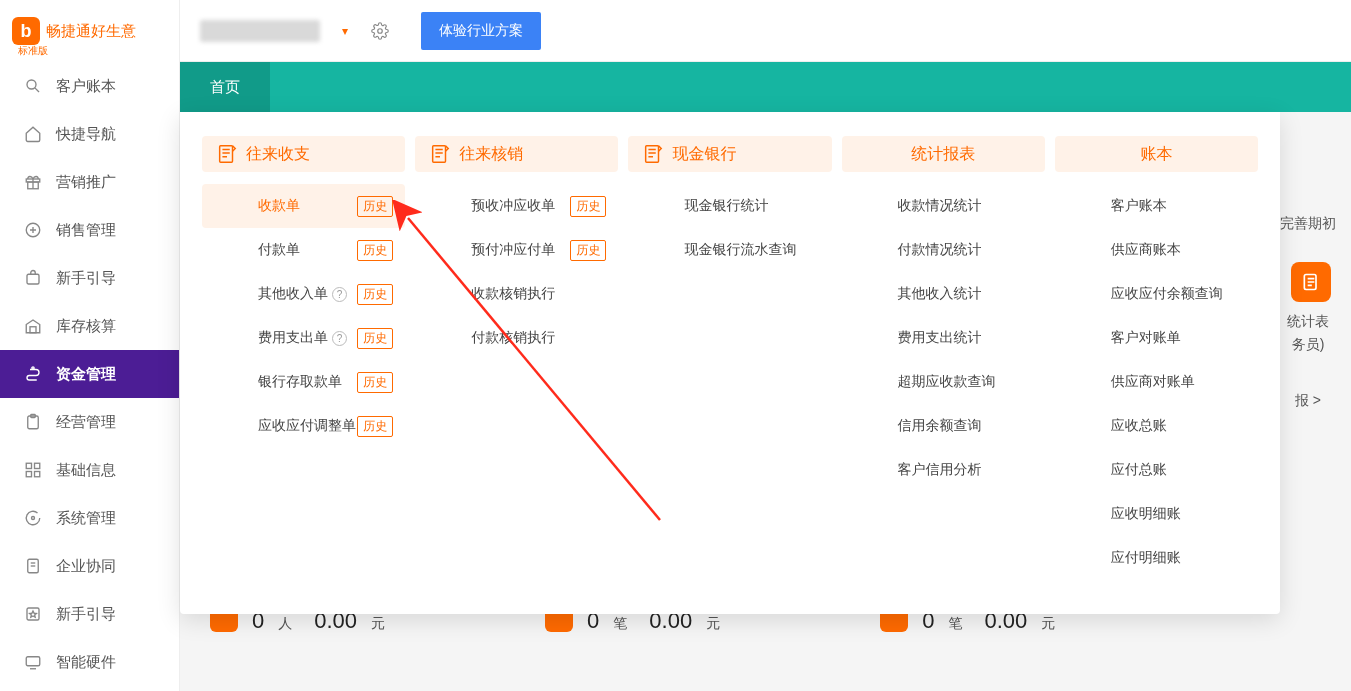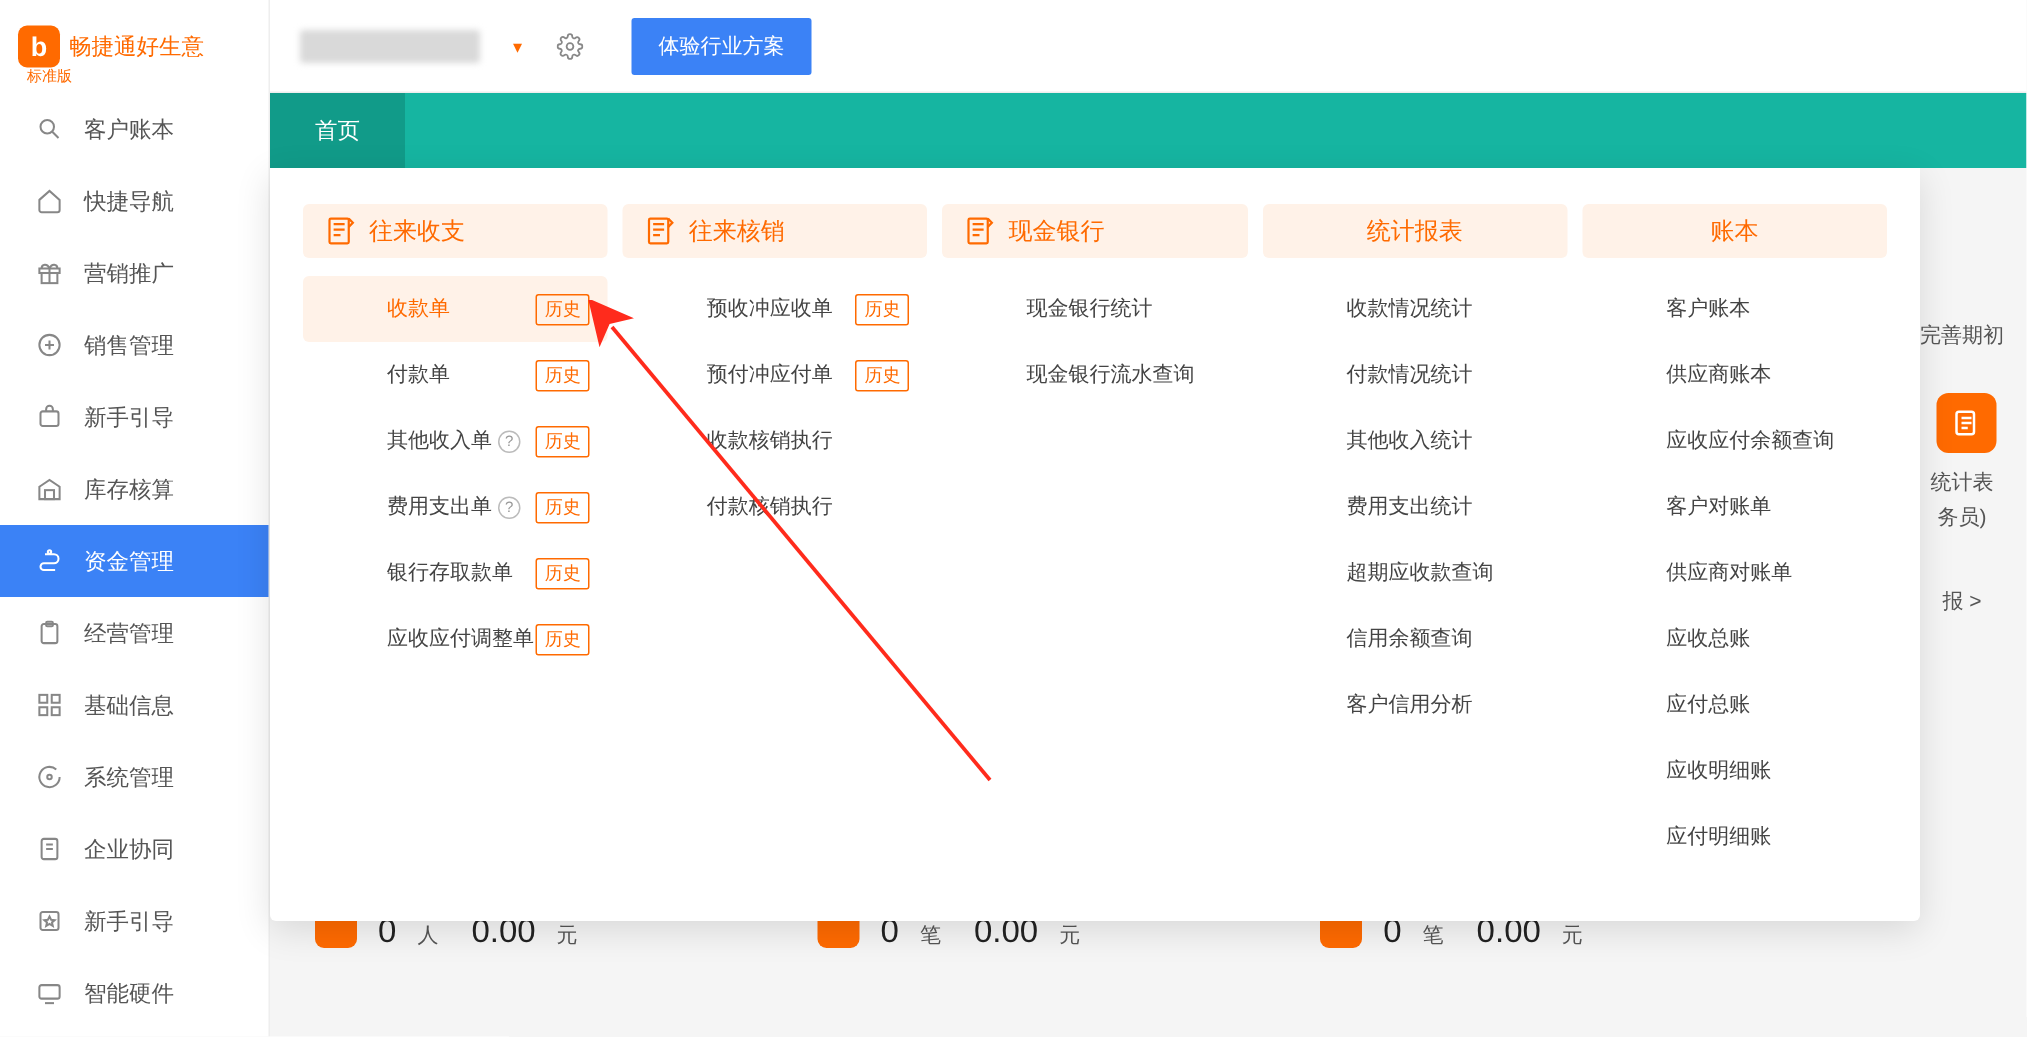--- a/index.html
+++ b/index.html
@@ -5,21 +5,21 @@
     * { margin: 0; padding: 0; box-sizing: border-box; }
     body { font-family: "Microsoft YaHei", "PingFang SC", sans-serif; font-size: 14px; color: #333; background: #f5f5f5; width: 1351px; height: 691px; overflow: hidden; position: relative; }
     
     .sidebar { position: absolute; left: 0; top: 0; width: 180px; height: 691px; background: #fff; border-right: 1px solid #eee; z-index: 10; }
     .logo-area { height: 62px; padding: 8px 12px; display: flex; align-items: center; gap: 6px; position: relative; }
     .logo-mark { width: 28px; height: 28px; background: #ff6a00; border-radius: 6px; display: flex; align-items: center; justify-content: center; color: #fff; font-weight: bold; font-size: 18px; }
     .logo-text { color: #ff6a00; font-size: 15px; font-weight: 500; }
     .logo-sub { position: absolute; bottom: 4px; left: 18px; font-size: 10px; color: #ff6a00; }
     
     .nav-item { height: 48px; display: flex; align-items: center; padding: 0 24px; gap: 14px; cursor: pointer; color: #555; }
-    .nav-item.active { background: #3b82f6; color: #fff; }
+    .nav-item.active { background: #4c1d95; color: #fff; font-weight: bold; }
     .nav-icon { width: 18px; height: 18px; display: flex; align-items: center; justify-content: center; opacity: 0.7; }
     .nav-item.active .nav-icon { opacity: 1; }
     .nav-label { font-size: 15px; }
     
     .topbar { position: absolute; left: 180px; top: 0; right: 0; height: 62px; background: #fff; border-bottom: 1px solid #eee; display: flex; align-items: center; padding: 0 20px; gap: 16px; }
     .org-blur { width: 120px; height: 22px; background: #d9d9d9; filter: blur(2px); border-radius: 2px; }
     .dropdown-caret { color: #ff6a00; font-size: 12px; margin-left: 6px; }
     .gear-btn { width: 20px; height: 20px; display: flex; align-items: center; justify-content: center; color: #888; cursor: pointer; margin-left: 6px; }
     .primary-btn { background: #3b82f6; color: #fff; border: none; padding: 10px 18px; font-size: 14px; border-radius: 2px; cursor: pointer; margin-left: 15px; }
     

